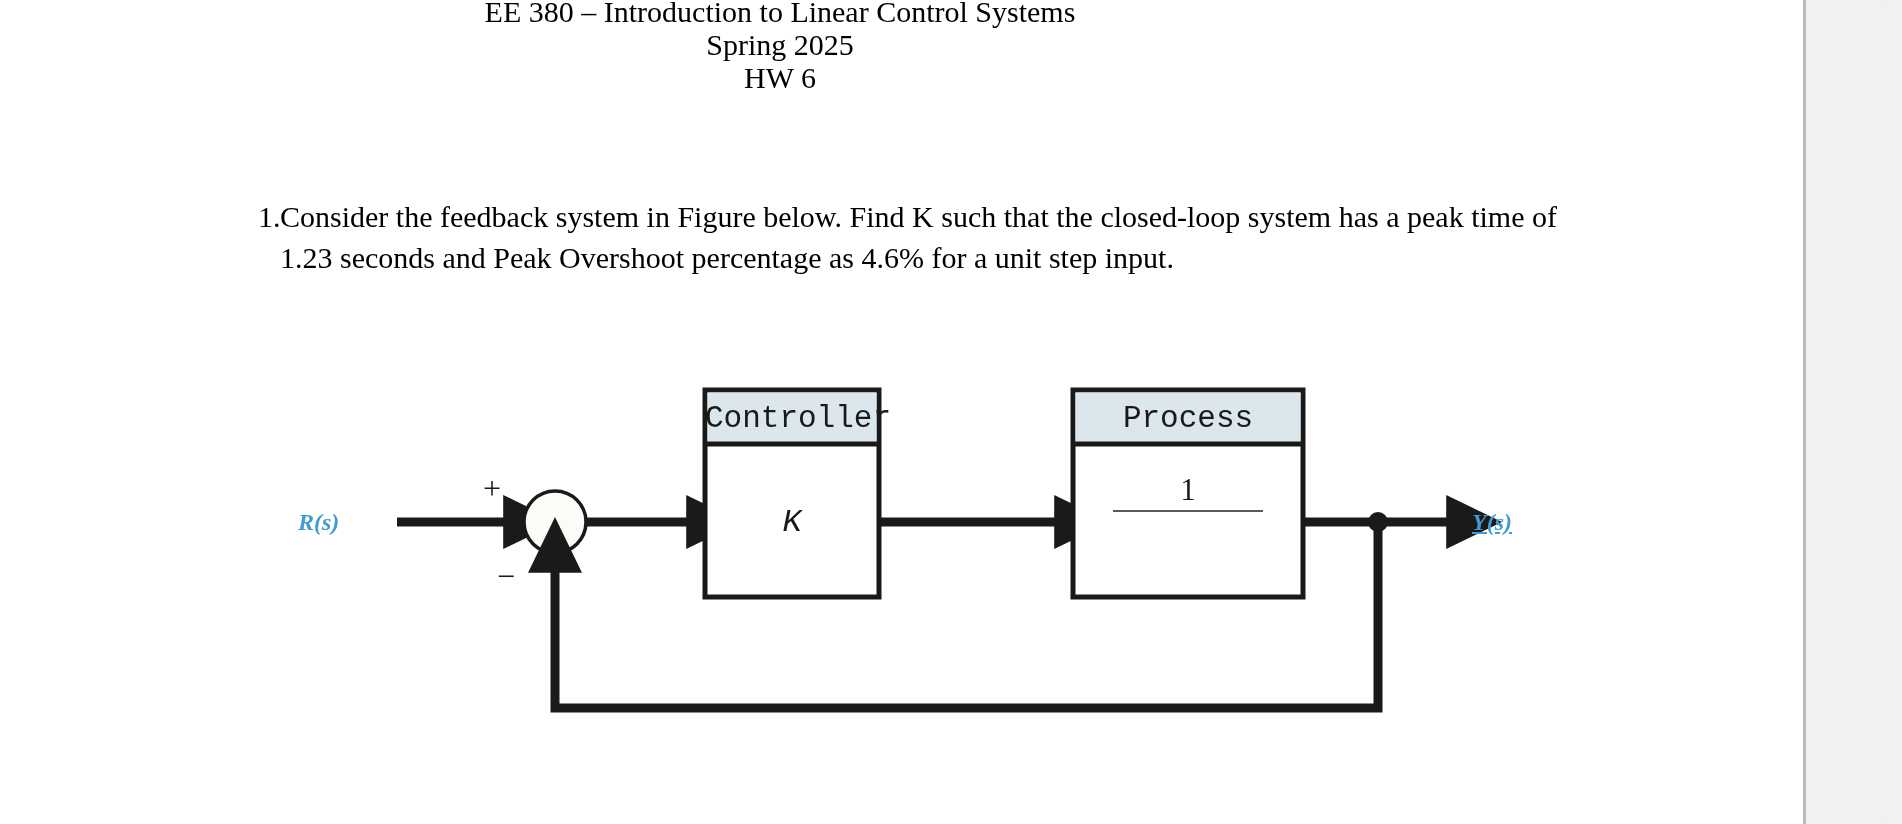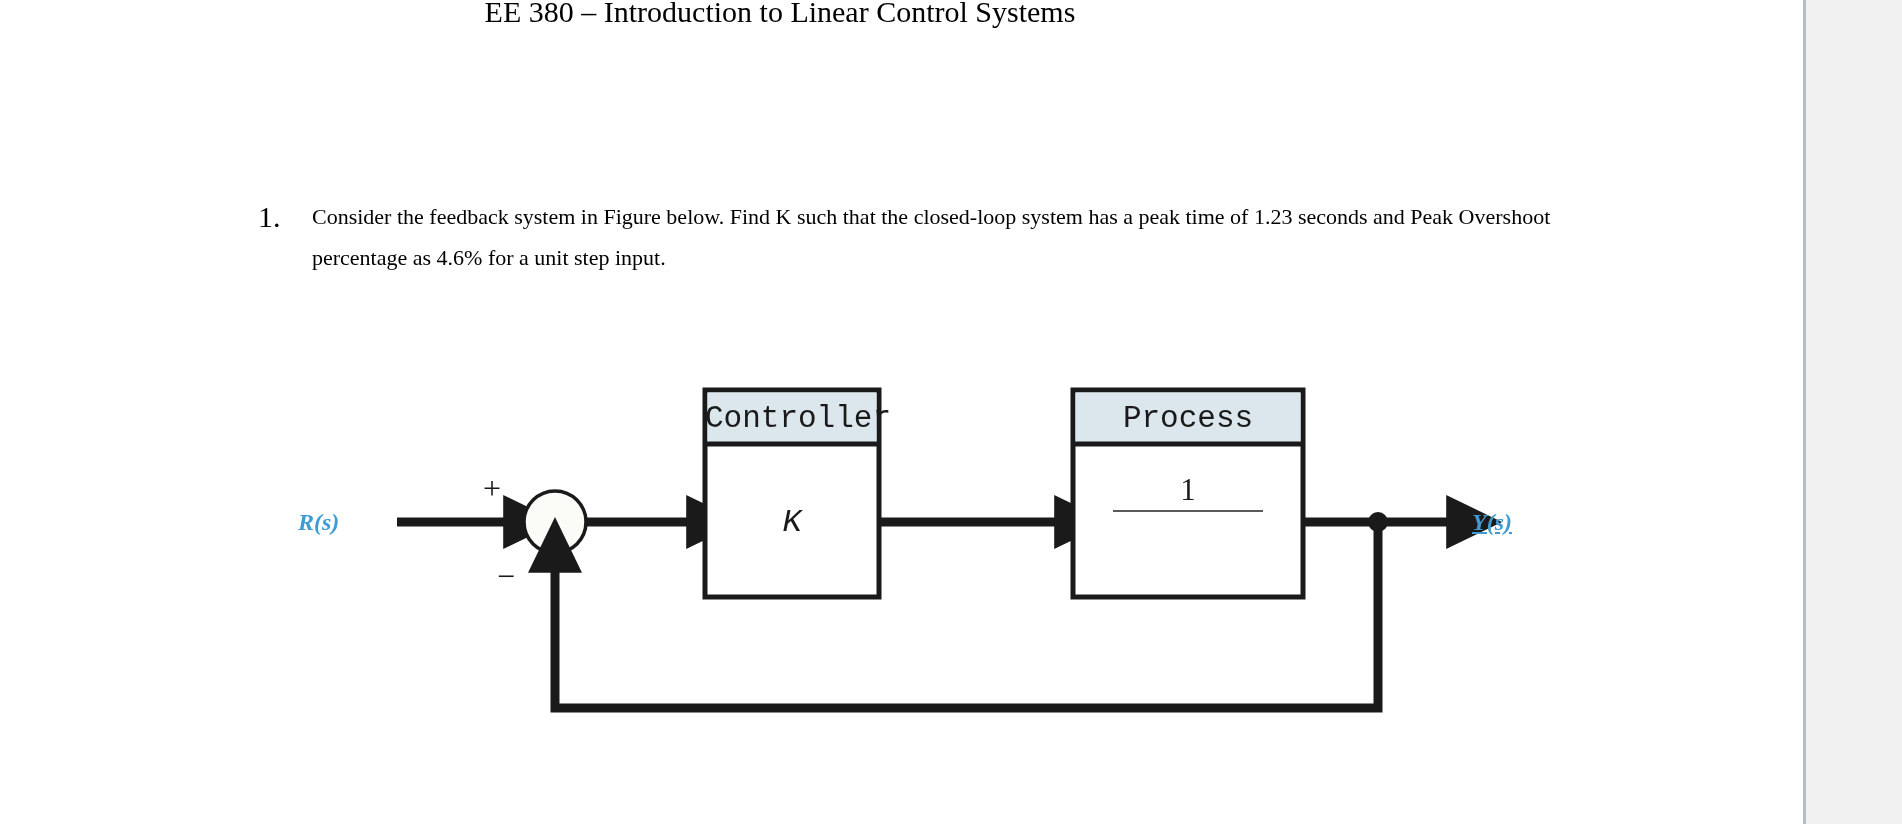--- a/index.html
+++ b/index.html
@@ -54,22 +54,22 @@
   #problem-1 .num {
     position: absolute;
     left: 0;
     top: 0;
     width: 54px;
     font-size: 30px;
     line-height: 41px;
     color: #000;
   }
   #problem-1 .body {
-    margin-left: 54px;
-    font-size: 22px;
+    margin-left: 22px;
+    font-size: 30px;
     line-height: 41px;
     color: #000;
     text-align: left;
   }
 
   
   #diagram {
     position: absolute;
     left: 0;
     top: 0;
@@ -147,20 +147,22 @@
 </style>
 </head>
 <body>
 
 <div id="viewport">
 
   <div id="page">
 
     <div id="doc-header">
       <span class="hline">EE 380 – Introduction to Linear Control Systems</span>
+      <span class="hline">Spring 2025</span>
+      <span class="hline">HW 6</span>
     </div>
 
     <div id="problem-1">
       <span class="num">1.</span>
       <div class="body">Consider the feedback system in Figure below. Find K such that the closed-loop system has a peak time of 1.23 seconds and Peak Overshoot percentage as 4.6% for a unit step input.</div>
     </div>
 
     <div id="diagram">
 
       <svg width="1803" height="824" viewBox="0 0 1803 824">

